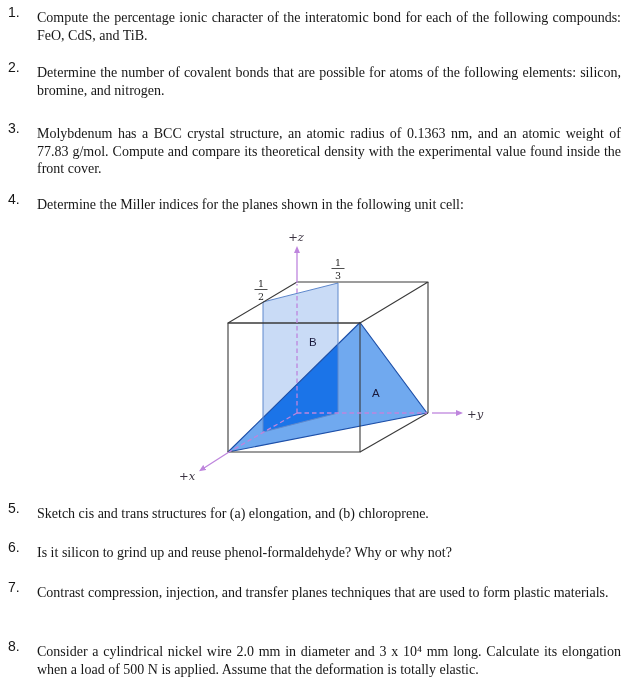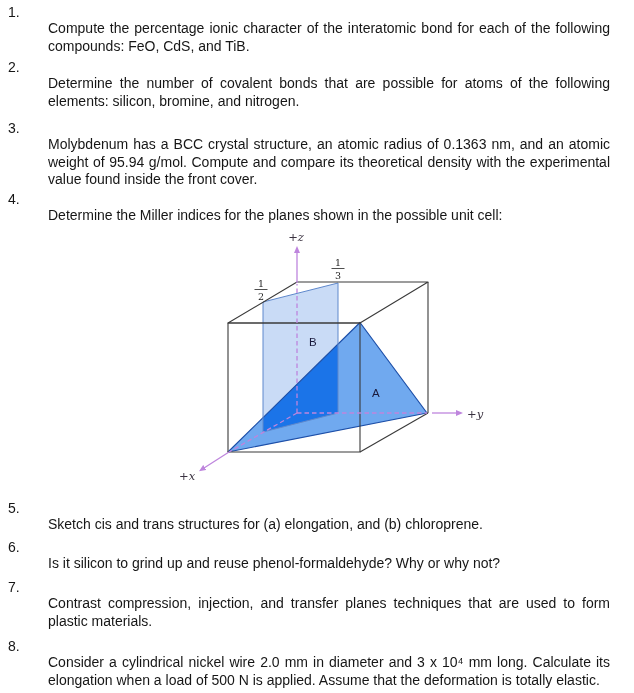--- a/index.html
+++ b/index.html
@@ -10,21 +10,21 @@
     position:relative;
     overflow:hidden;
     color:#161616;
   }
   .problem {
     position:absolute; left:0; width:634px;
     box-sizing:border-box;
     padding-left:32px; padding-right:8px;
     font-size:14px; line-height:17.5px;
   }
-  .problem p { margin:16px; }
+  .problem p { margin:5px;font-family:Liberation Serif, serif; }
   .problem .num { position:absolute; left:8px; top:0; }
   .justify p { text-align:justify; }
   #diagram {
     position:absolute; left:160px; top:226px;
     width:340px; height:264px;
   }
   .cube-edge { fill:none; stroke:#3a3a3a; stroke-width:1.1; stroke-linejoin:round; }
   .axis { fill:none; stroke:#be85dd; stroke-width:1.3; }
   .axis-dashed { stroke-dasharray:4.5 3; }
   .plane-edge-a { fill:none; stroke:#1d4fa8; stroke-width:1.2; stroke-linejoin:round; }
@@ -40,25 +40,25 @@
 <div class="problem justify" style="top:4px">
   <span class="num">1.</span>
   <p>Compute the percentage ionic character of the interatomic bond for each of the following compounds: FeO, CdS, and TiB.</p>
 </div>
 <div class="problem justify" style="top:59px">
   <span class="num">2.</span>
   <p>Determine the number of covalent bonds that are possible for atoms of the following elements: silicon, bromine, and nitrogen.</p>
 </div>
 <div class="problem justify" style="top:120px">
   <span class="num">3.</span>
-  <p>Molybdenum has a BCC crystal structure, an atomic radius of 0.1363 nm, and an atomic weight of 95.94 g/mol. Compute and compare its theoretical density with the experimental value found inside the front cover.</p>
+  <p>Molybdenum has a BCC crystal structure, an atomic radius of 0.1363 nm, and an atomic weight of 77.83 g/mol. Compute and compare its theoretical density with the experimental value found inside the front cover.</p>
 </div>
 <div class="problem" style="top:191px">
   <span class="num">4.</span>
-  <p>Determine the Miller indices for the planes shown in the possible unit cell:</p>
+  <p>Determine the Miller indices for the planes shown in the following unit cell:</p>
 </div>
 
 <svg id="diagram" viewBox="160 226 340 264">
   <defs>
     <marker id="arrowhead" markerWidth="7" markerHeight="6" refX="1" refY="3" orient="auto" markerUnits="userSpaceOnUse">
       <path d="M0,0 L7,3 L0,6 Z" fill="#be85dd"></path>
     </marker>
   </defs>
 
   <path d="M263,302 L338,283 L338,413 L263,432 Z" fill="#c9dbf6"></path>

